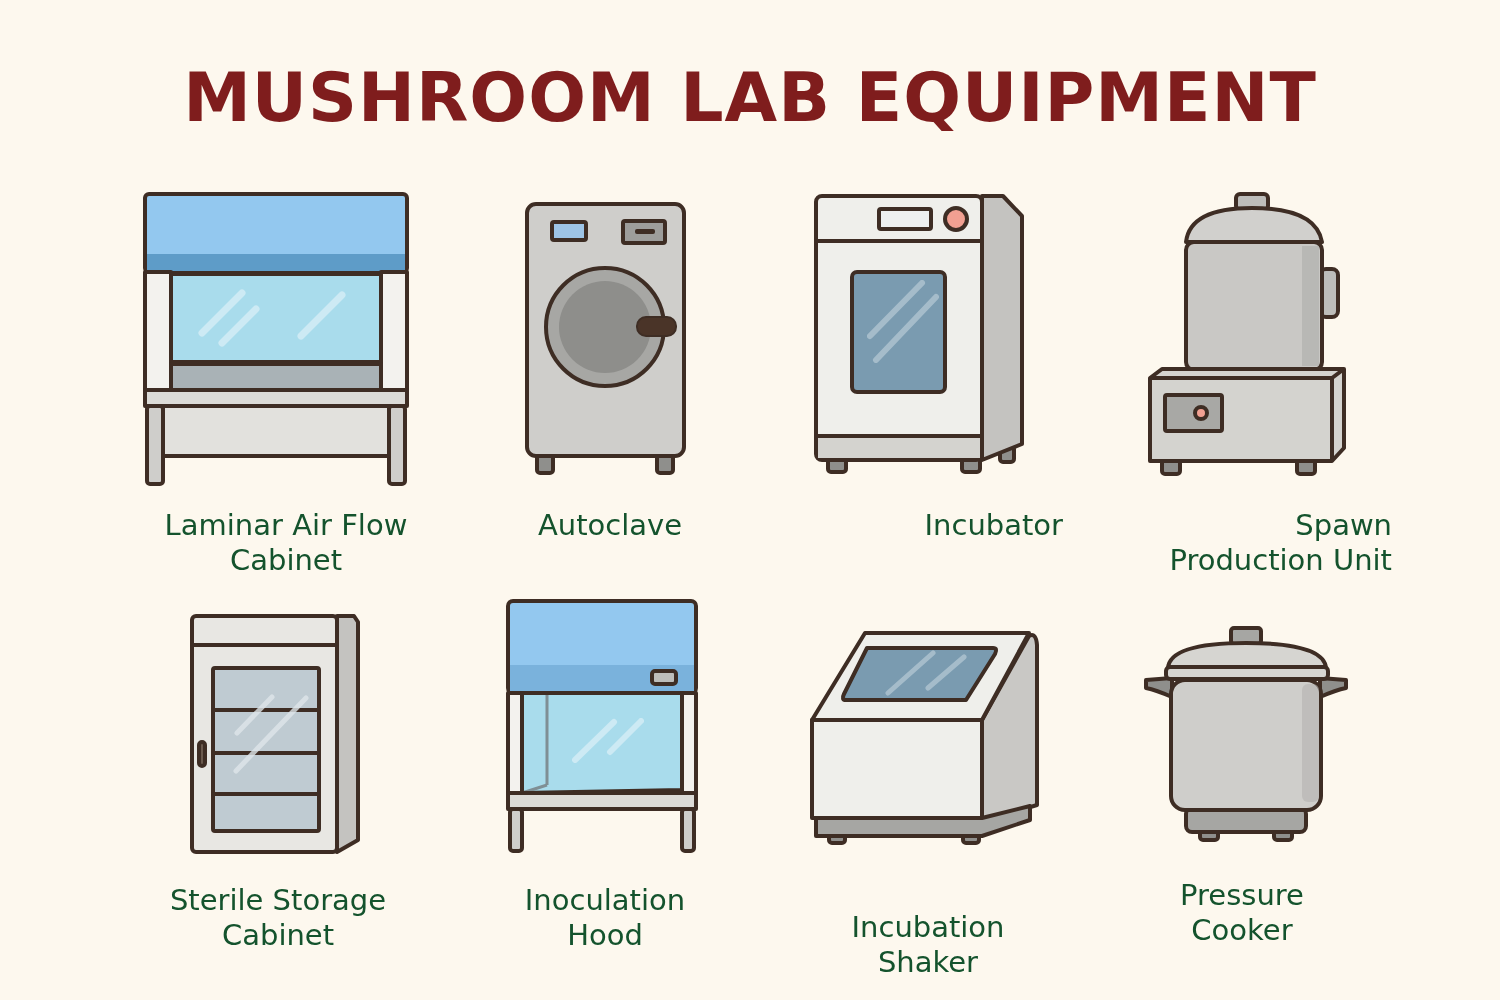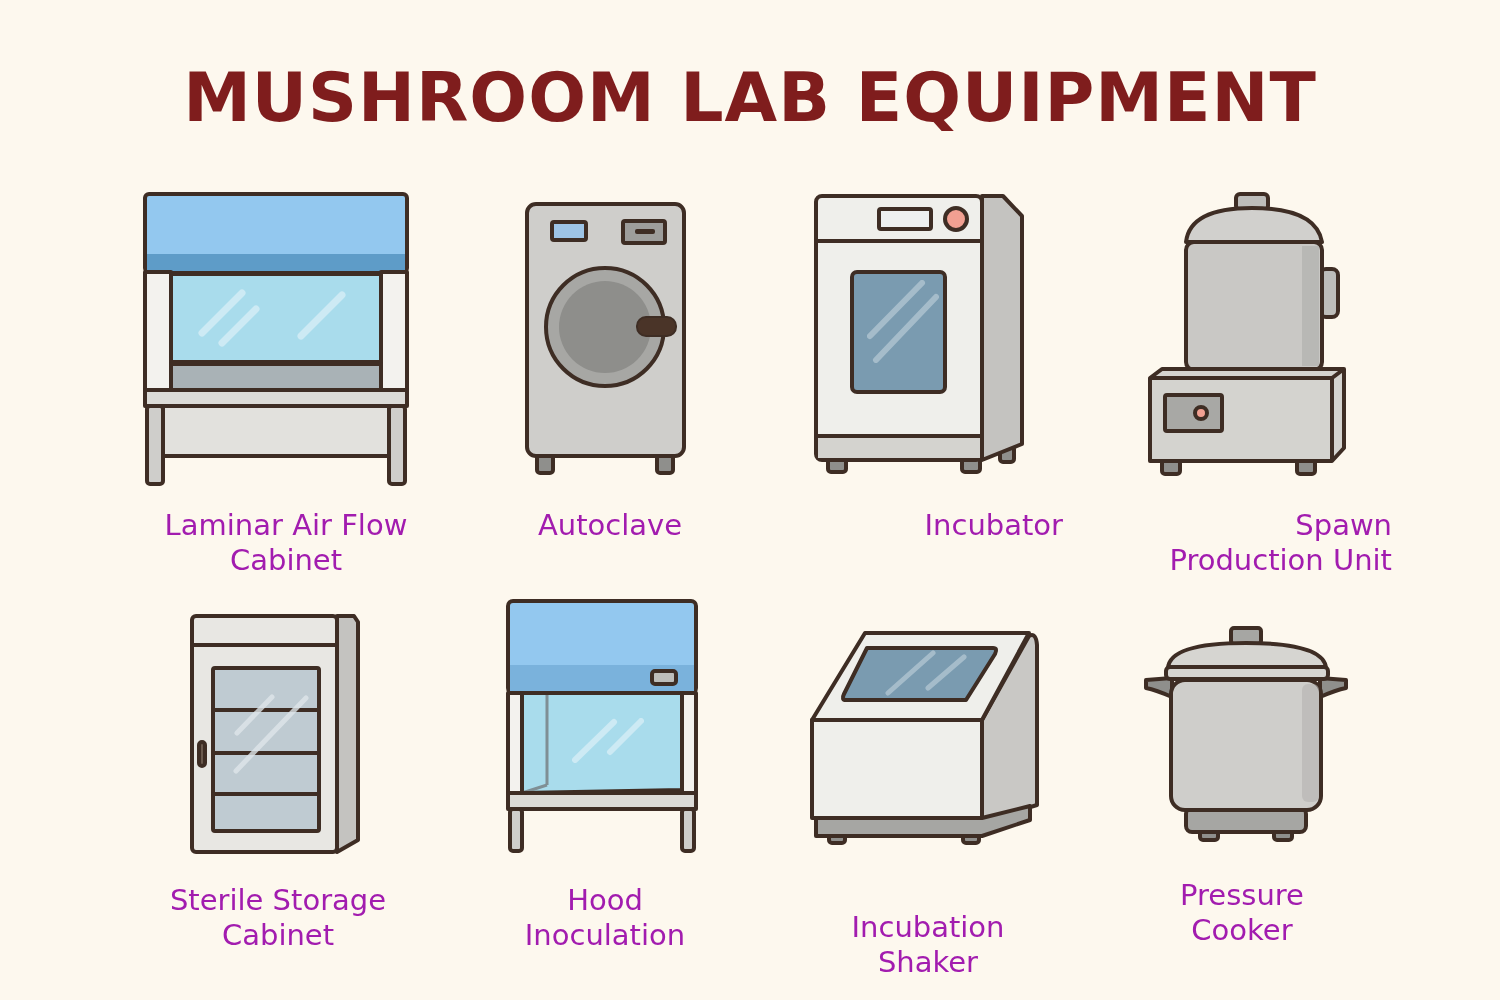--- a/index.html
+++ b/index.html
@@ -12,21 +12,21 @@
   }
   .title {
     position: absolute; left: 0; top: 58px; width: 1500px;
     text-align: center; font-size: 68px; font-weight: bold;
     letter-spacing: 1px; color: #7f1d1d;
   }
   .item { position: absolute; }
   .item svg { position: absolute; overflow: visible; }
   .label {
     position: absolute; text-align: center;
-    font-size: 29px; line-height: 35px; color: #a21caf;
+    font-size: 29px; line-height: 35px; color: #14532d;
     white-space: nowrap;
   }
 </style>
 </head>
 <body>
 
 <div class="title">MUSHROOM LAB EQUIPMENT</div>
 
 <div class="item">
   <svg style="left:0;top:0" width="1500" height="1000">
@@ -159,22 +159,22 @@
       <rect x="508" y="793" width="188" height="16" fill="#dcdbd7"></rect>
       <rect x="510" y="809" width="12" height="42" rx="3" fill="#cfcecb"></rect>
       <rect x="682" y="809" width="12" height="42" rx="3" fill="#cfcecb"></rect>
     </g>
     <g stroke="#d6eef6" stroke-width="6" stroke-linecap="round" opacity="0.8">
       <line x1="575" y1="760" x2="614" y2="722"></line>
       <line x1="610" y1="752" x2="641" y2="721"></line>
     </g>
   </svg>
   <div class="label" style="left:455px;top:883px;width:300px;">
+    <div>Inoculation</div>
     <div>Hood</div>
-    <div>Inoculation</div>
   </div>
 </div>
 
 <div class="item">
   <svg style="left:0;top:0" width="1500" height="1000">
     <g stroke="#3e2d24" stroke-width="4" stroke-linejoin="round">
       <rect x="829" y="833" width="16" height="10" rx="3" fill="#8f8f8c"></rect>
       <rect x="963" y="833" width="16" height="10" rx="3" fill="#8f8f8c"></rect>
       <path d="M982 720 L1029 636 Q1036 632 1037 645 L1037 805 L982 822 Z" fill="#c9c8c5"></path>
       <path d="M812 720 L865 633 L1029 633 L982 720 Z" fill="#efefeb"></path>

